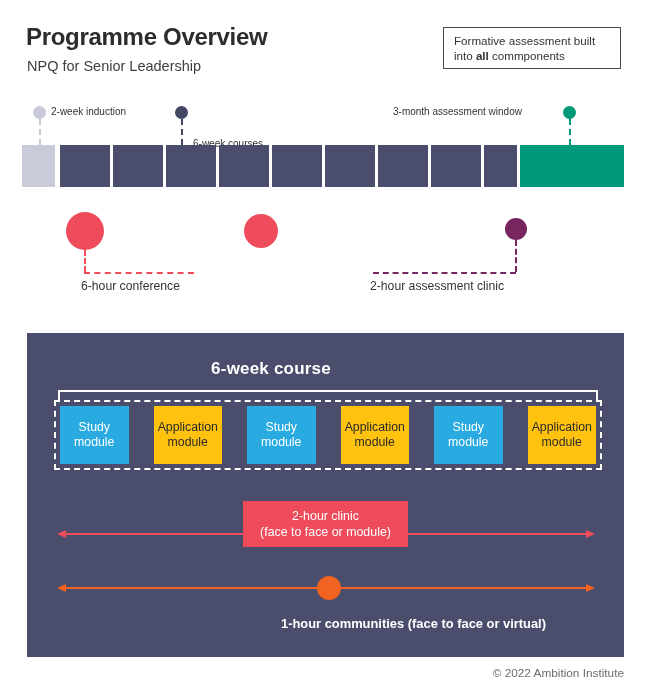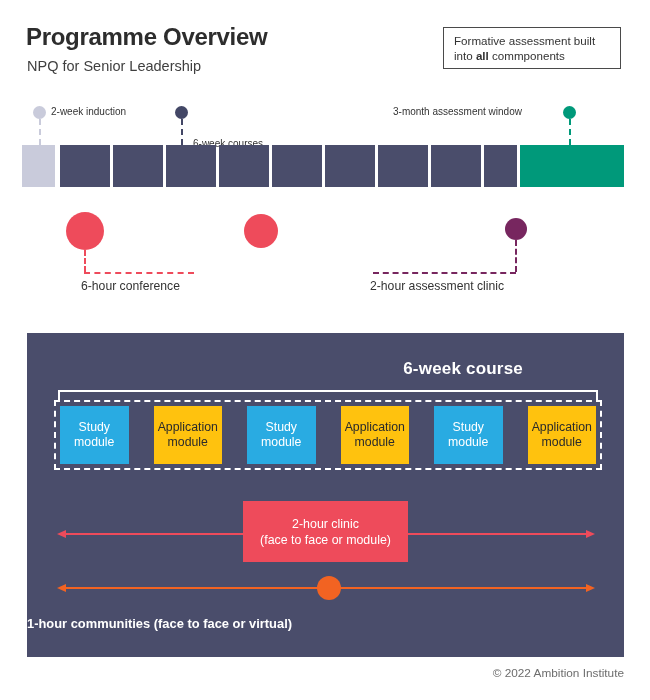--- a/index.html
+++ b/index.html
@@ -57,24 +57,23 @@
   .ev-label { position: absolute; font-size: 12.2px; color: #333; white-space: nowrap; }
 
   
   #panel {
     position: absolute; left: 27px; top: 333px;
     width: 597px; height: 324px;
     background: #4a4d6b;
   }
   #panel-title {
     position: absolute; left: 0; top: 26px; width: 488px;
-    text-align: right;
+    text-align: center;
     color: #ffffff; font-size: 17px; font-weight: bold;
     letter-spacing: 0.2px;
-    padding-left: 8px;
   }
   
   #bracket {
     position: absolute; left: 31px; top: 57px; width: 540px; height: 12px;
     border: 2px solid #ffffff;
     border-bottom: none;
     box-sizing: border-box;
   }
   #modules-outline {
     position: absolute; left: 27px; top: 67px;
@@ -95,38 +94,38 @@
   }
   .module-study { background: #29ABE2; color: #ffffff; }
   .module-application { background: #FFC20E; color: #2b2b2b; }
 
   
   #clinic-arrow {
     position: absolute; left: 30px; top: 196px; width: 538px; height: 10px;
   }
   #clinic-box {
     position: absolute; left: 216px; top: 168px;
-    width: 165px; height: 61px;
+    width: 165px; height: 46px;
     background: #EE4B5B;
     color: #ffffff;
     display: flex; flex-direction: column;
     align-items: center; justify-content: center;
     font-size: 12.4px; line-height: 16px; text-align: center;
   }
   #communities-arrow {
     position: absolute; left: 30px; top: 250px; width: 538px; height: 10px;
   }
   #communities-dot {
     position: absolute; left: 290px; top: 243px;
     width: 24px; height: 24px; border-radius: 50%;
     background: #F26322;
   }
   #communities-label {
     position: absolute; left: 0; top: 283px; width: 519px;
-    text-align: left; color: #ffffff;
+    text-align: right; color: #ffffff;
     font-size: 12.9px; font-weight: bold;
   }
 
   
   #footer {
     position: absolute; left: 0; top: 666px; width: 624px;
     text-align: right; font-size: 11.8px; color: #6d6d6d;
   }
 </style>
 </head>

